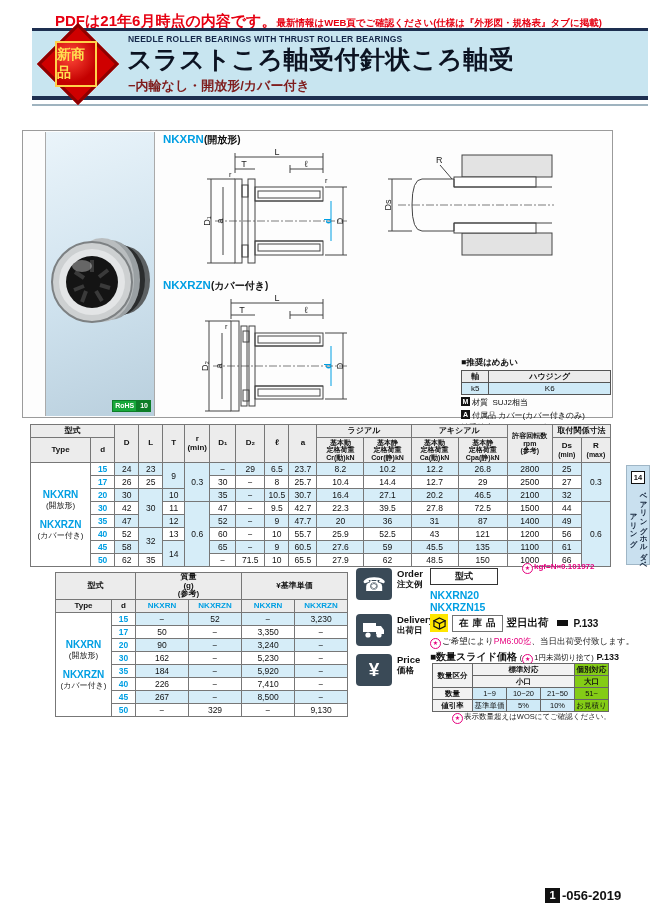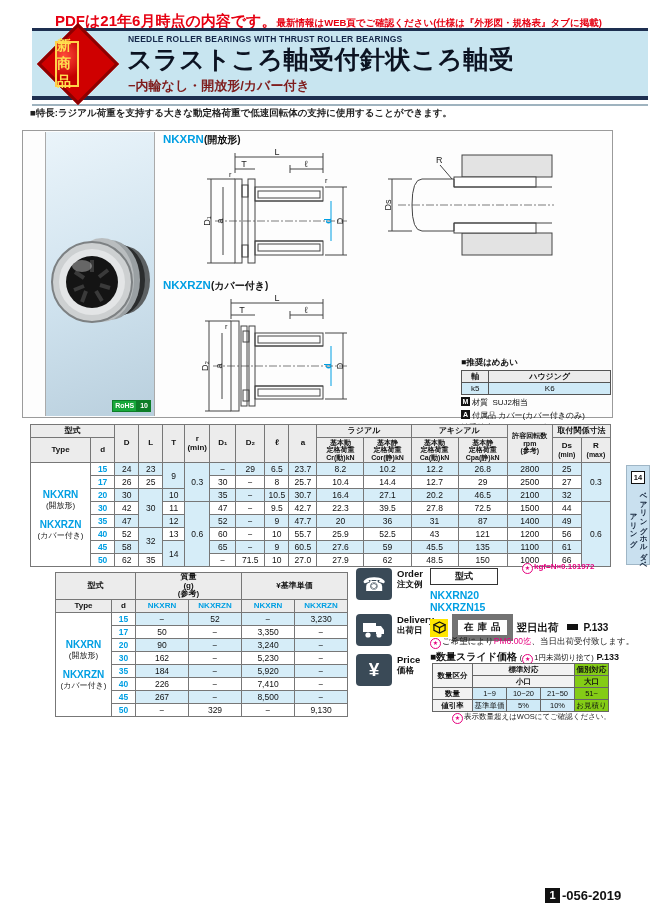--- a/index.html
+++ b/index.html
@@ -11,21 +11,21 @@
   .notice{left:55px;top:12px;white-space:nowrap;color:#e60012;font-weight:bold}
   .notice .big{font-size:15px}
   .notice .small{font-size:9.5px}
   
   .banner{left:32px;top:28px;width:616px;height:72px;background:#c8e5f0;
           border-top:3px solid #1d2f50;border-bottom:4px solid #1d2f50;box-sizing:border-box}
   .banner-shadow{left:32px;top:104px;width:616px;height:2px;background:#9fb3bf}
   .badge{left:34px;top:20px;width:88px;height:88px}
   .badge .diamond{position:absolute;left:15px;top:15px;width:58px;height:58px;
           background:#cf0000;border:3px solid #8e0000;transform:rotate(45deg);box-sizing:border-box}
-  .badge .plate{position:absolute;left:21px;top:21px;width:24px;height:46px;
+  .badge .plate{position:absolute;left:21px;top:21px;width:42px;height:46px;
           background:radial-gradient(circle at 35% 30%,#ff4a3a,#c40000 70%);
           border:2px solid #ffd24a;box-sizing:border-box;display:flex;align-items:center;}
   .badge .plate span{color:#ffdf4f;font-weight:900;font-size:14px;letter-spacing:0px}
   .eyebrow{left:128px;top:34px;font-size:8.5px;font-weight:bold;color:#15284a;letter-spacing:.2px}
   .title{left:127px;top:43px;font-size:25px;font-weight:900;color:#0c1322;letter-spacing:.5px}
   .subtitle{left:128px;top:77px;font-size:13px;font-weight:bold;color:#7f1d1d}
   
   .features{left:30px;top:107px;font-size:9.5px;font-weight:bold;color:#222;line-height:11px}
   .features .l2{padding-left:36px}
   
@@ -66,21 +66,21 @@
   .starico{display:inline-block;width:9px;height:9px;border:1px solid #e6007e;border-radius:50%;
            color:#e6007e;font-size:6px;line-height:8px;text-align:center;vertical-align:-1px;margin-right:1px;background:#fff}
   
   .ico{width:36px;height:32px;background:#3a4a57;border-radius:4px;display:flex;align-items:center;justify-content:center;color:#fff}
   .icolbl{font-size:9.5px;line-height:11px;font-weight:bold}
   .icolbl .ja{font-size:8.5px}
   .modelbox{border:1px solid #333;width:66px;height:15px;text-align:center;font-size:9px;font-weight:bold;line-height:15px;background:#fff}
   .ordermodel{color:#009fe3;font-weight:bold;font-size:10.5px;line-height:12px}
   .stockwrap{display:flex;align-items:center;gap:4px}
   .stockico{width:18px;height:18px;background:#ffe600;display:flex;align-items:center;justify-content:center}
-  .stockbox{border:6px solid #737373;font-size:9.5px;font-weight:bold;letter-spacing:4px;padding:1px 2px 1px 6px;background:#fff}
+  .stockbox{border:1px solid #737373;font-size:9.5px;font-weight:bold;letter-spacing:4px;padding:1px 2px 1px 6px;background:#fff}
   .nextday{font-size:10.5px;font-weight:bold}
   .pref{font-size:10px;font-weight:bold}
   .bookico{display:inline-block;width:11px;height:8px;background:#111;margin:0 2px -1px 4px;
            box-shadow:inset 0 -2px 0 #fff,inset 0 -3px 0 #111}
   .dnote{font-size:8.5px;color:#222}
   .dnote .pm{color:#e6007e;font-weight:normal}
   .qtitle{font-size:10px;font-weight:bold}
   .qtitle .paren{font-size:7.5px;font-weight:normal}
   table.qty{border-collapse:collapse;table-layout:fixed}
   .qty th,.qty td{border:1px solid #666;font-size:7.5px;text-align:center;height:11px;padding:0;line-height:11px;white-space:nowrap}
@@ -108,21 +108,20 @@
   <div class="diamond"></div>
   <div class="plate">
       <span>新商品</span>
     </div>
 </div>
 <div class="abs eyebrow">NEEDLE ROLLER BEARINGS WITH THRUST ROLLER BEARINGS</div>
 <div class="abs title">スラストころ軸受付針状ころ軸受</div>
 <div class="abs subtitle">−内輪なし・開放形/カバー付き</div>
 
 <div class="abs features">
-  <div>■特長:ラジアル荷重を支持する大きな動定格荷重で低速回転体の支持に使用することができます。</div>
 </div>
 
 <div class="abs figure">
 
   <div class="photo">
     <svg width="106" height="220" viewBox="0 0 106 220" style="position:absolute;left:0;top:70px">
       <ellipse cx="78" cy="78" rx="26" ry="34" fill="#5d6163"></ellipse>
       <ellipse cx="72" cy="78" rx="27" ry="36" fill="#2b2d2e"></ellipse>
       <ellipse cx="64" cy="78" rx="30" ry="40" fill="#9aa0a3"></ellipse>
       <ellipse cx="56" cy="78" rx="32" ry="42" fill="#b9bdbf"></ellipse>
@@ -483,21 +482,21 @@
     <td>1100</td>
     <td>61</td>
   </tr>
   <tr>
     <td class="dcol">50</td>
     <td class="wh">62</td>
     <td class="wh">35</td>
     <td class="wh">−</td>
     <td class="wh">71.5</td>
     <td class="wh">10</td>
-    <td class="wh">27.0</td>
+    <td class="wh">65.5</td>
     <td class="wh">27.9</td>
     <td class="wh">62</td>
     <td class="wh">48.5</td>
     <td class="wh">150</td>
     <td class="wh">1000</td>
     <td class="wh">66</td>
   </tr>
 </tbody>
   </table>
 

